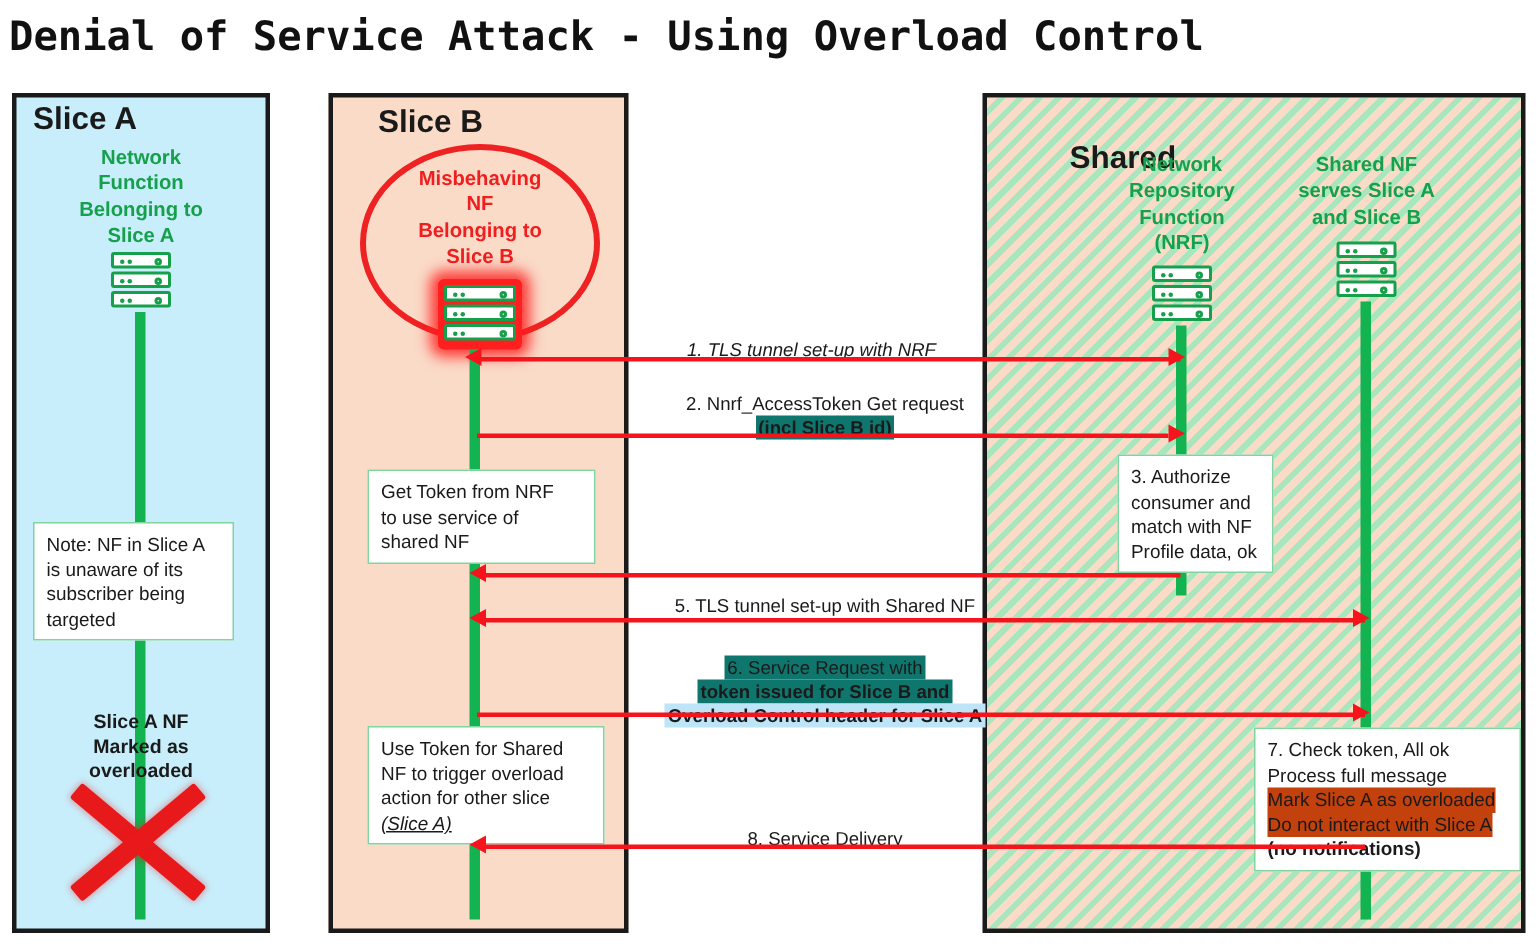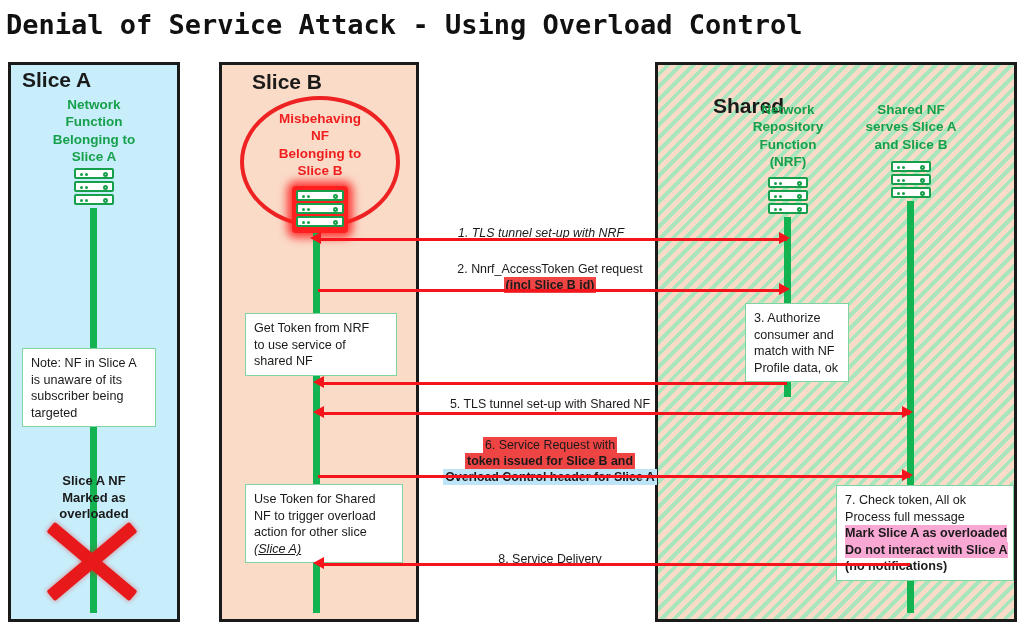--- a/index.html
+++ b/index.html
@@ -80,36 +80,36 @@
   .redx span.b{transform:rotate(-40deg);}
 
   
   .note{
     position:absolute;background:#ffffff;border:1.5px solid #7fd4a0;
     box-sizing:border-box;padding:6px 7px 5px 8px;
     font-size:12.6px;line-height:1.32;color:#1a1a1a;
   }
   .note .ln{display:block;white-space:nowrap;}
   .note .ln.b{font-weight:bold;}
-  .note .ln.hl-blue{background:#f9a8d4;display:inline-block;font-weight:bold;}
+  .note .ln.hl-blue{background:#c2410c;display:inline-block;font-weight:normal;}
   .note .ln.it{font-style:italic;text-decoration:underline;}
 
   
   .msg-line{position:absolute;height:3px;background:#f5141b;}
   .arrow{position:absolute;width:0;height:0;border-top:6px solid transparent;
          border-bottom:6px solid transparent;}
   .arrow.right{border-left:11px solid #f5141b;}
   .arrow.left{border-right:11px solid #f5141b;}
 
   .msg-label{
     position:absolute;text-align:center;font-size:12.4px;color:#1a1a1a;
     line-height:1.3;white-space:nowrap;
   }
   .msg-label .l1{display:block;}
-  .msg-label .hl-peach{background:#ef4444;font-weight:bold;display:inline-block;padding:0 2px;}
+  .msg-label .hl-peach{background:#0f766e;font-weight:bold;display:inline-block;padding:0 2px;}
   .msg-label .hl-blue{background:#bde4f7;font-weight:bold;display:inline-block;padding:0 2px;}
 </style>
 </head>
 <body>
 
 <div class="stage">
 
   <div class="title">Denial of Service Attack - Using Overload Control</div>
 
   <div class="domain" id="slice-a-box"></div>

